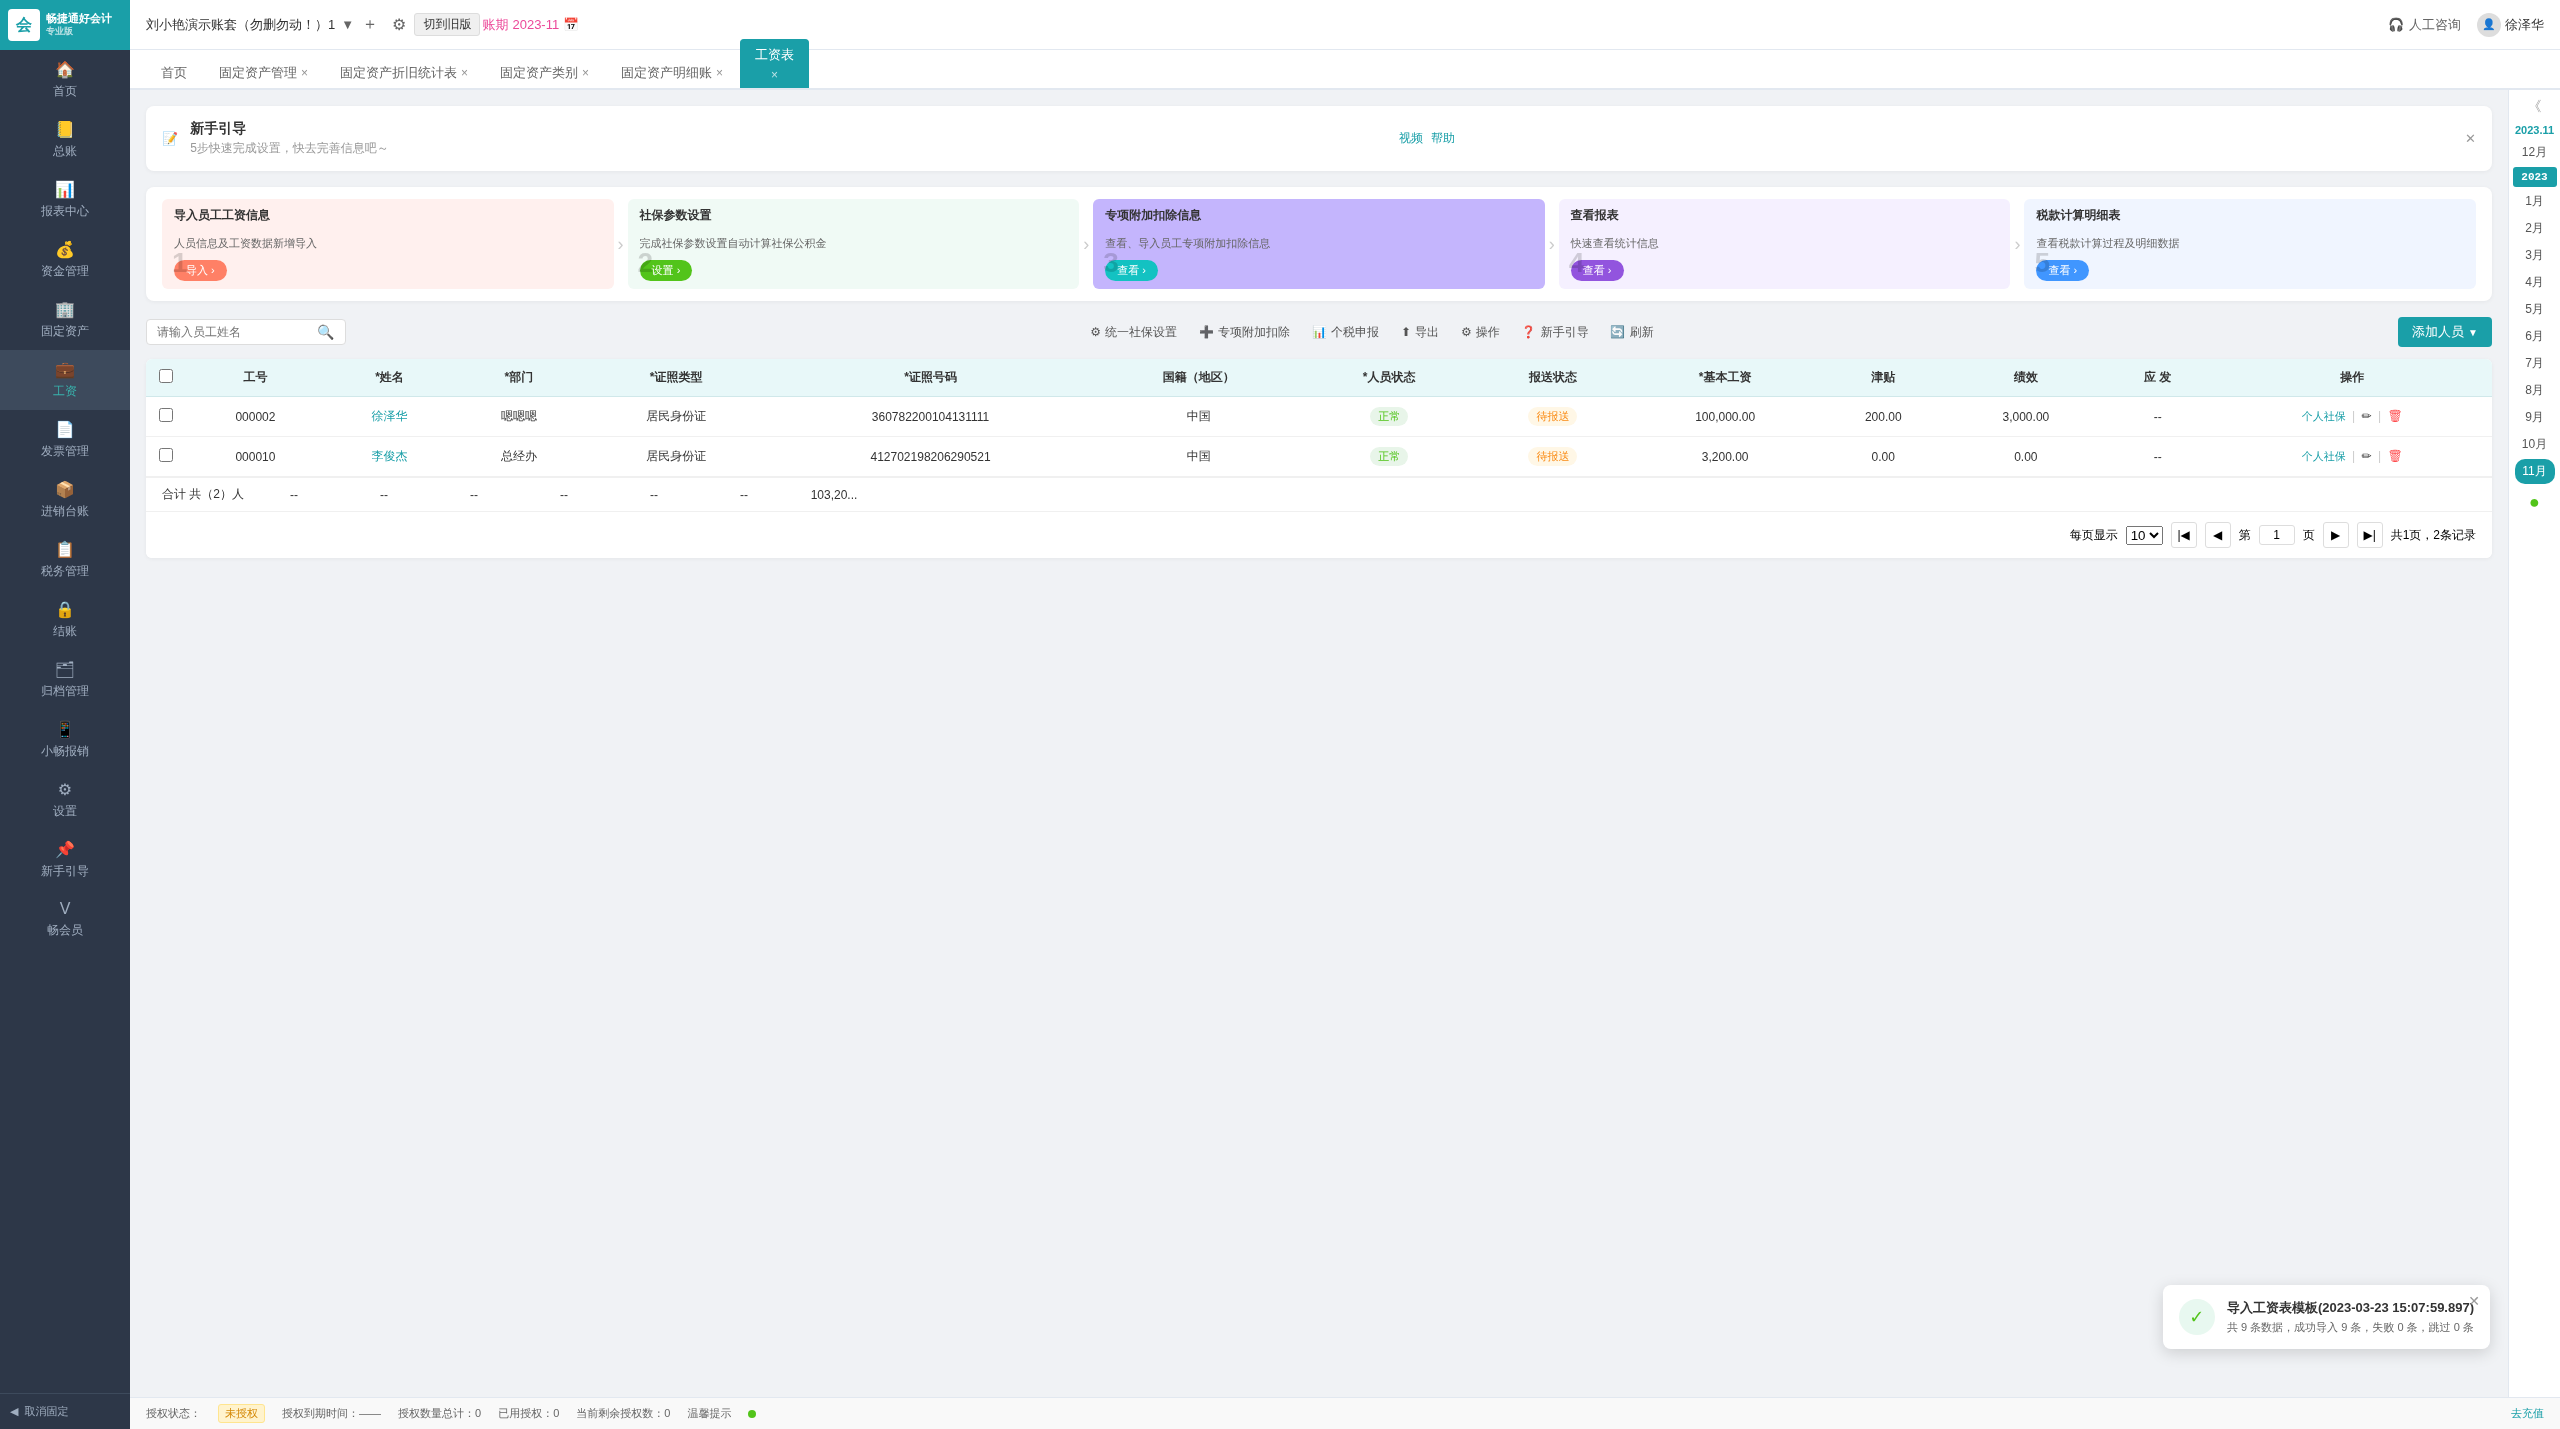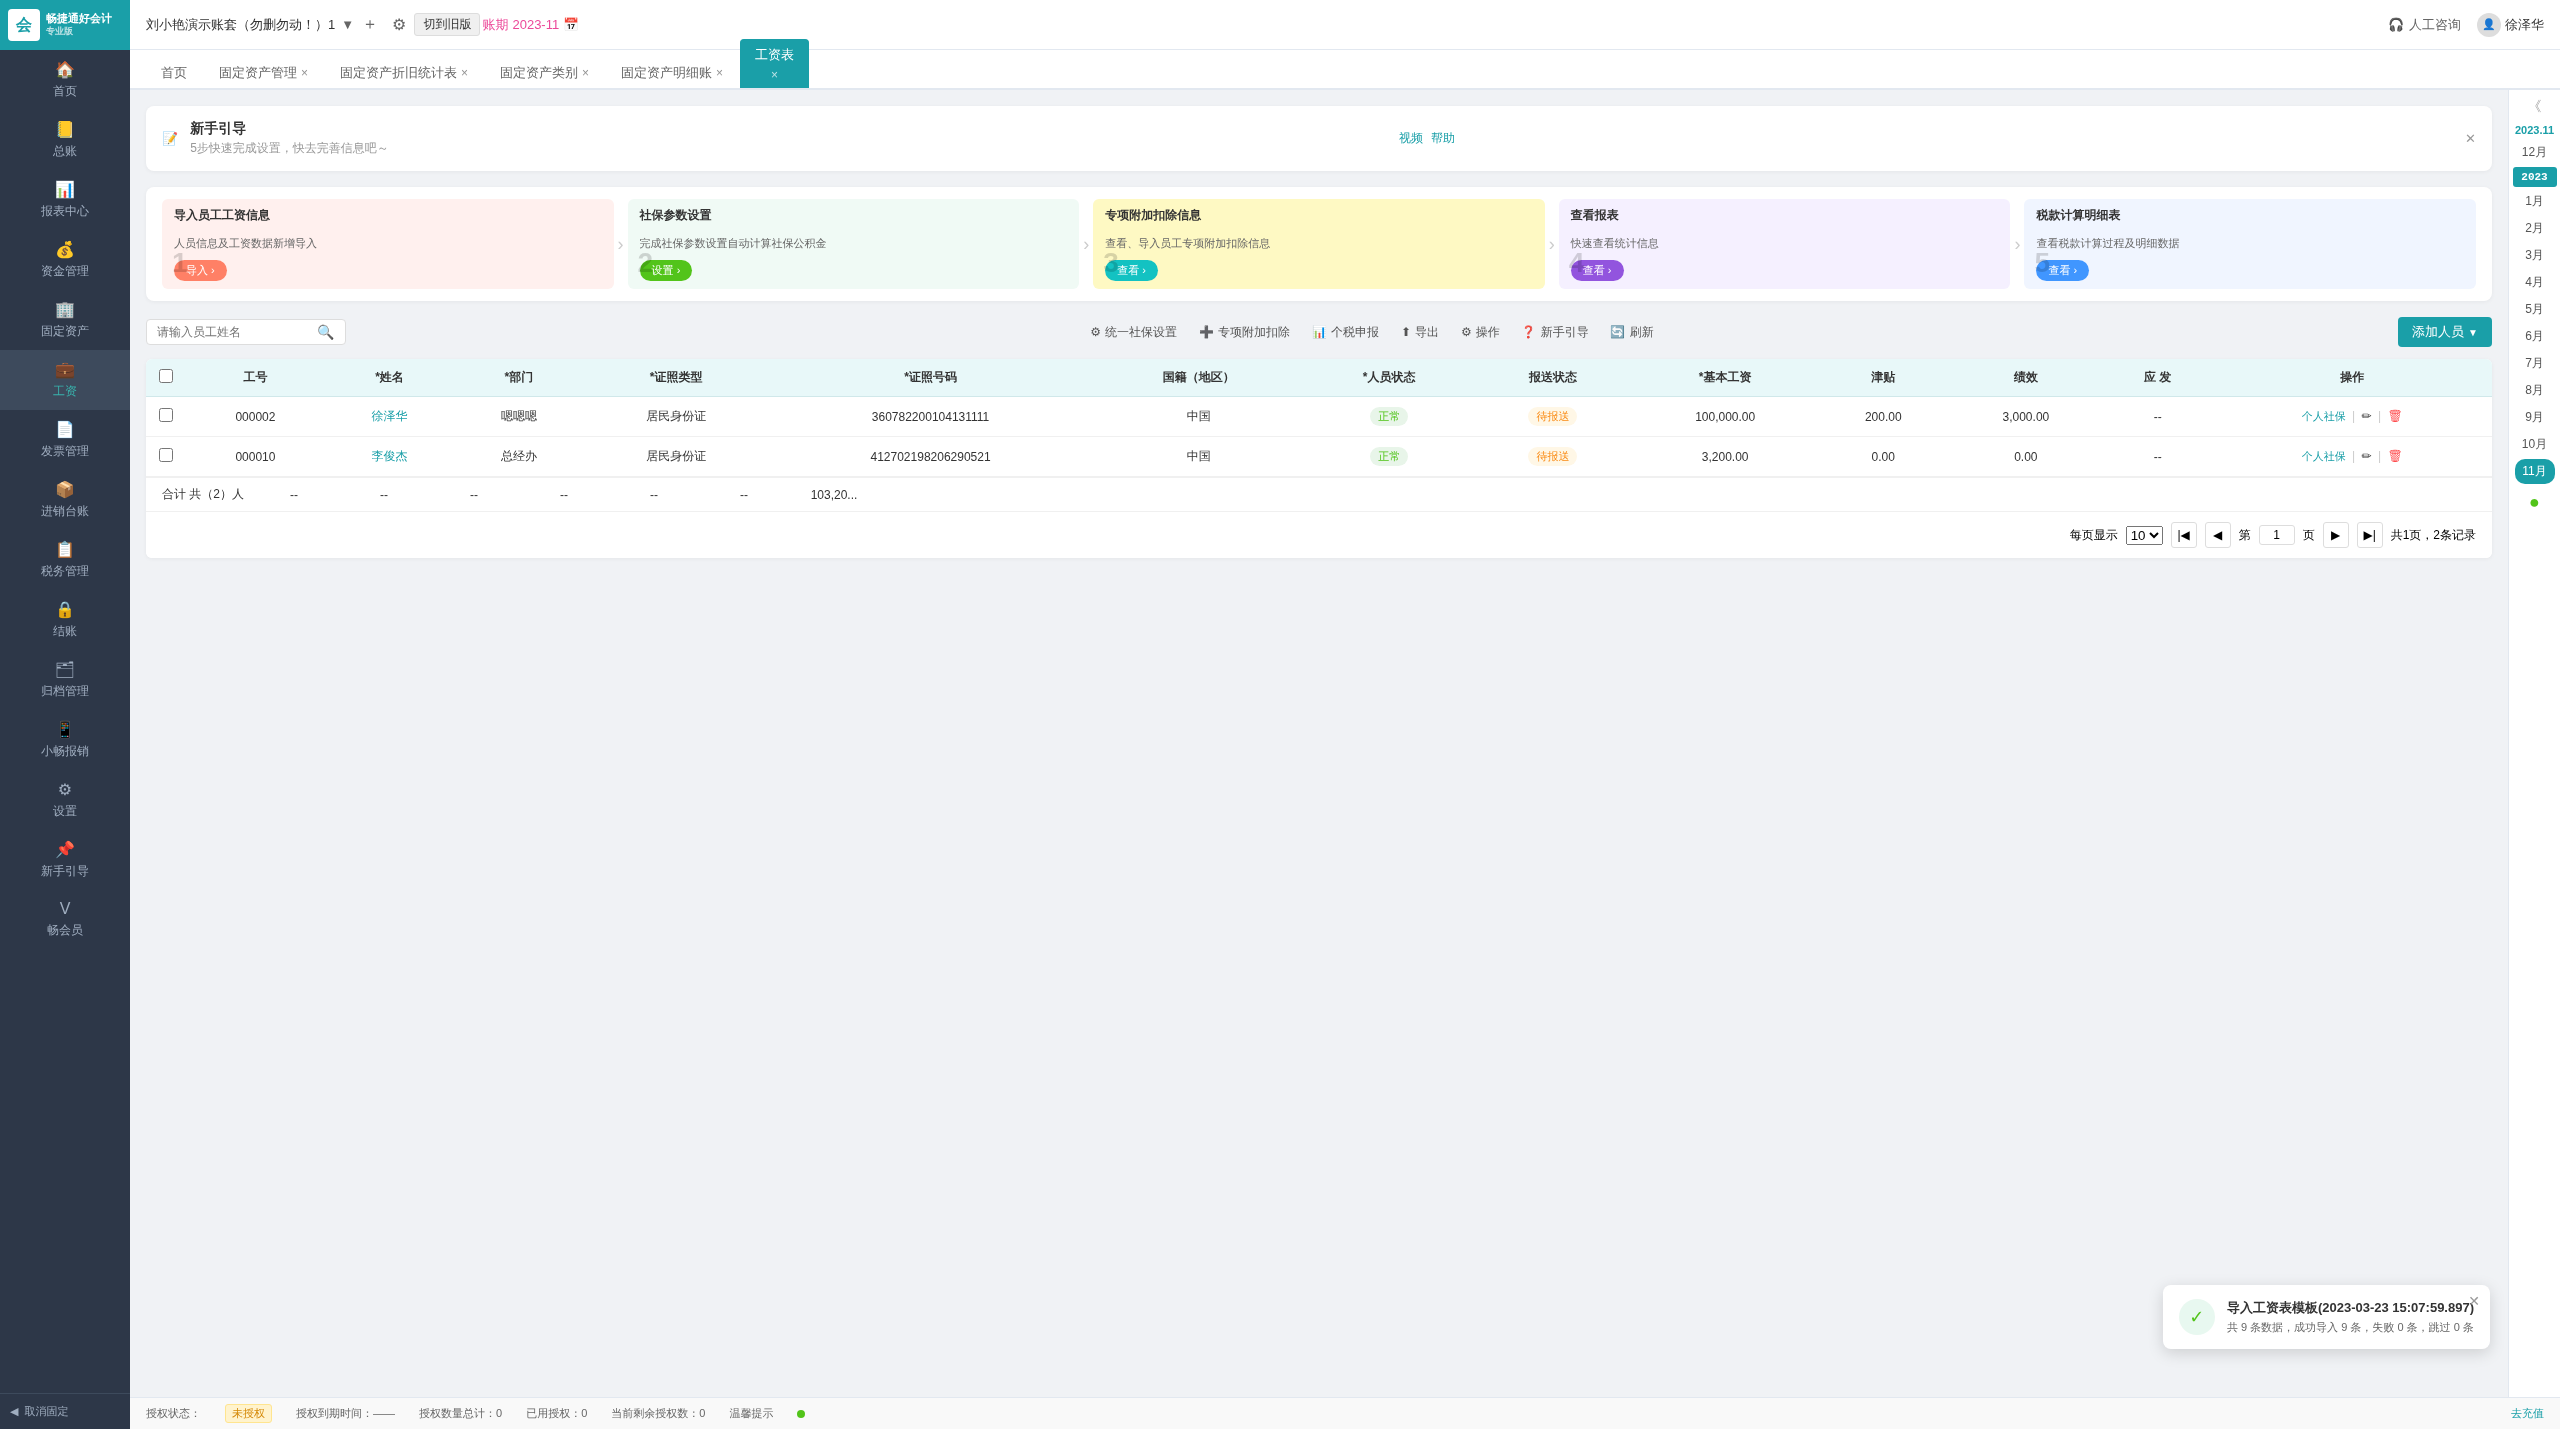--- a/index.html
+++ b/index.html
@@ -232,21 +232,21 @@
       display: flex;
       flex-direction: column;
       align-items: flex-start;
       padding: 8px 12px;
       border-radius: 6px;
       min-height: 90px;
       position: relative;
     }
     .step-item.step-pink { background: #fff0ee; }
     .step-item.step-green { background: #f0faf5; }
-    .step-item.step-teal { background: #fef9c3; justify-content: space-between; }
+    .step-item.step-teal { background: #c4b5fd; justify-content: space-between; }
     .step-item.step-purple { background: #f5f0ff; }
     .step-item.step-blue { background: #f0f5ff; }
     .step-arrow {
       color: #ccc;
       font-size: 18px;
       padding: 0 4px;
       flex-shrink: 0;
     }
     .step-num {
       position: absolute;
@@ -419,21 +419,21 @@
       font-size: 12px;
     }
 
     
     .statusbar {
       background: #f9f9f9;
       border-top: 1px solid #e2e8f0;
       padding: 6px 16px;
       display: flex;
       align-items: center;
-      gap: 24px;
+      gap: 17px;
       font-size: 11px;
       color: #666;
       flex-shrink: 0;
     }
     .status-unauth {
       background: #fff3cd;
       color: #d48806;
       border: 1px solid #ffe58f;
       border-radius: 3px;
       padding: 1px 6px;

